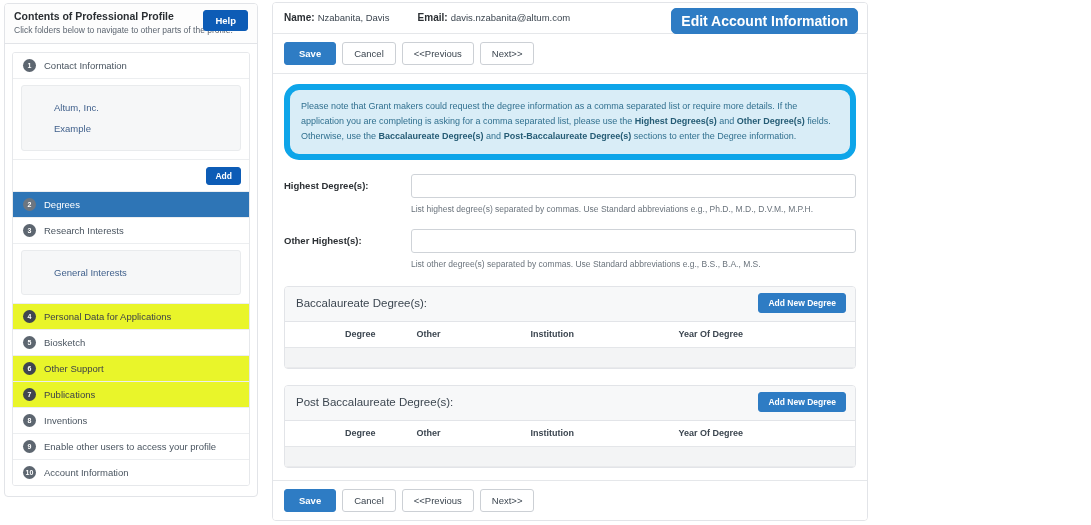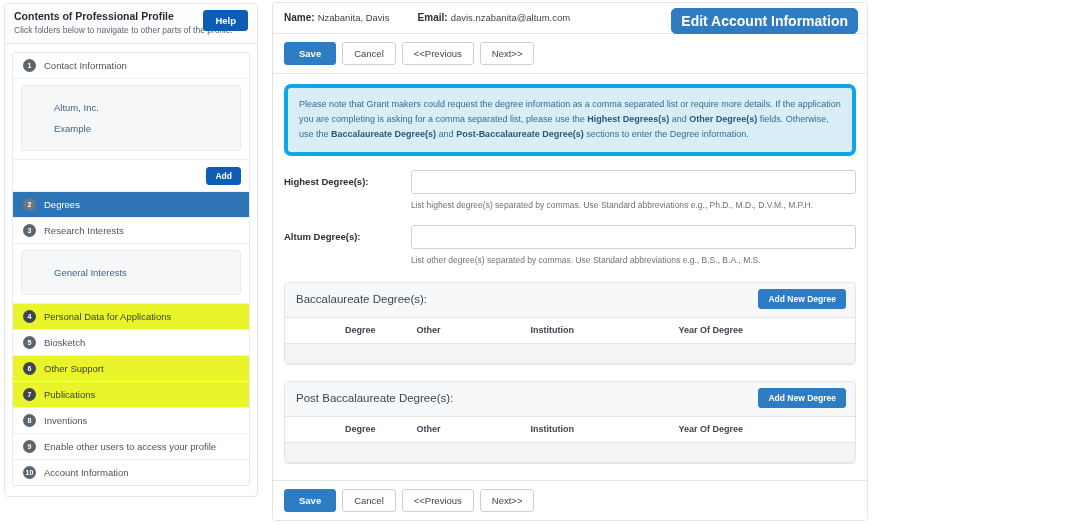--- a/index.html
+++ b/index.html
@@ -200,22 +200,22 @@
     font-weight: bold;
     padding: 4px 14px;
   }
   .content-area {
     flex: 1 1 auto;
     padding: 10px 11px 8px 11px;
     overflow: hidden;
   }
   .alert-info {
     background: #d9edf7;
-    border: 4px solid #0ea5e9;
-    border-radius: 7px;
+    border: 6px solid #0ea5e9;
+    border-radius: 15px;
     padding: 9px 11px 10px 11px;
     font-size: 9px;
     line-height: 15px;
     color: #31708f;
   }
   .alert-info b { font-weight: bold; color: #255c75; }
 
   .form-row {
     display: flex;
     align-items: flex-start;
@@ -414,21 +414,21 @@
 
         <div class="form-row">
           <div class="form-label">Highest Degree(s):</div>
           <div class="form-field">
             <input class="text-input" type="text" value="" style="">
             <div class="help-text">List highest degree(s) separated by commas. Use Standard abbreviations e.g., Ph.D., M.D., D.V.M., M.P.H.</div>
           </div>
         </div>
 
         <div class="form-row">
-          <div class="form-label">Altum Degree(s):</div>
+          <div class="form-label">Other Highest(s):</div>
           <div class="form-field">
             <input class="text-input" type="text" value="" style="">
             <div class="help-text">List other degree(s) separated by commas. Use Standard abbreviations e.g., B.S., B.A., M.S.</div>
           </div>
         </div>
 
         <div class="section-panel">
           <div class="section-head">
             <span class="section-title">Baccalaureate Degree(s):</span>
             <button class="add-degree-btn">Add New Degree</button>

